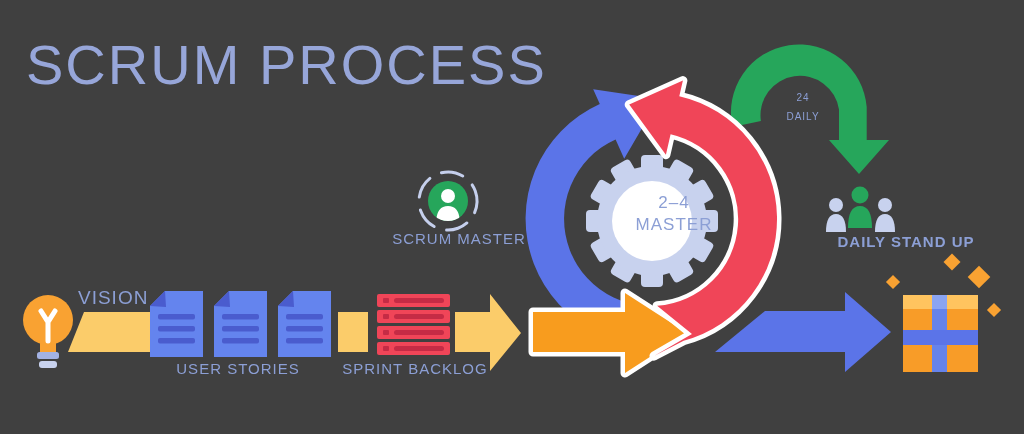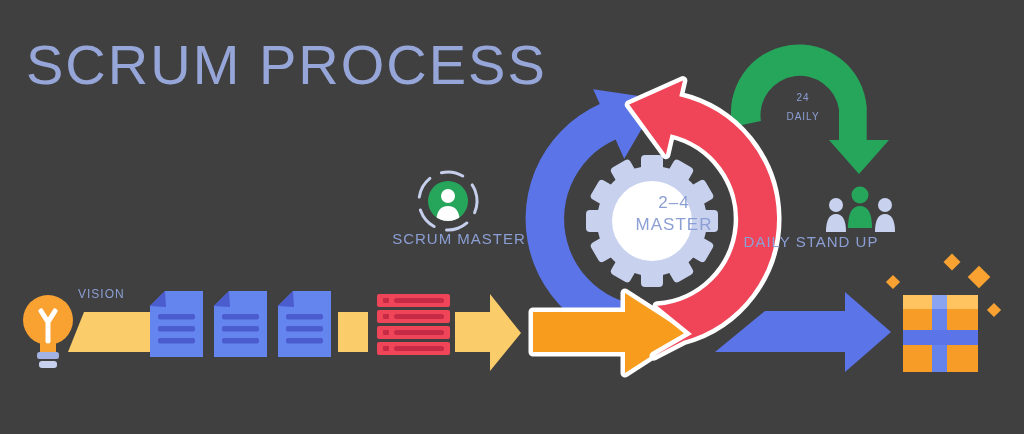--- a/index.html
+++ b/index.html
@@ -153,30 +153,32 @@
       <rect x="-6" y="-6" width="12" height="12" transform="translate(952,262) rotate(45)"></rect>
       <rect x="-8" y="-8" width="16" height="16" transform="translate(979,277) rotate(45)"></rect>
       <rect x="-5" y="-5" width="10" height="10" transform="translate(994,310) rotate(45)"></rect>
       <rect x="-5" y="-5" width="10" height="10" transform="translate(893,282) rotate(45)"></rect>
     </g>
   </g>
 </svg>
 
   <div class="page-title">SCRUM PROCESS</div>
 
-  <div class="txt lbl" style="left:78px;top:287px;font-size:12px;">VISION</div>
+  <div class="txt lbl" style="left:78px;top:287px;font-size:19px;">VISION</div>
 
+  <div class="txt lbl ctr" style="left:238px;top:360px;">USER STORIES</div>
 
+  <div class="txt lbl ctr" style="left:415px;top:360px;">SPRINT BACKLOG</div>
 
   <div class="txt lbl ctr" style="left:451px;top:230px;margin-left:8px;">SCRUM MASTER</div>
 
   <div class="cycle-duration">
     <div>2–4</div>
     <div>MASTER</div>
   </div>
 
   <div class="standup-duration">
     <div>24</div>
     <div>DAILY</div>
   </div>
 
-  <div class="txt lbl ctr" style="left:811px;top:233px;">DAILY STAND UP</div>
+  <div class="txt lbl ctr" style="left:906px;top:233px;font-weight:bold;">DAILY STAND UP</div>
 </div>
 
 </body></html>

